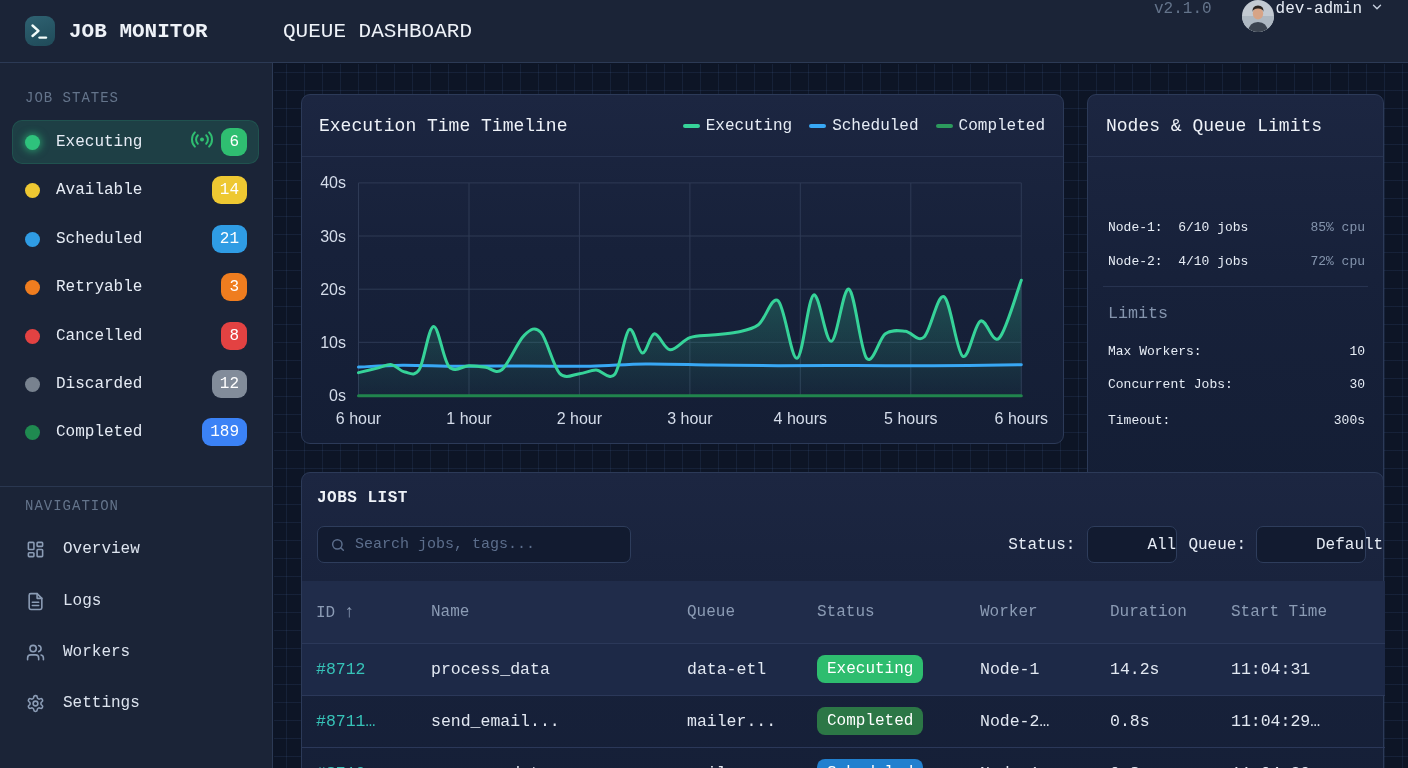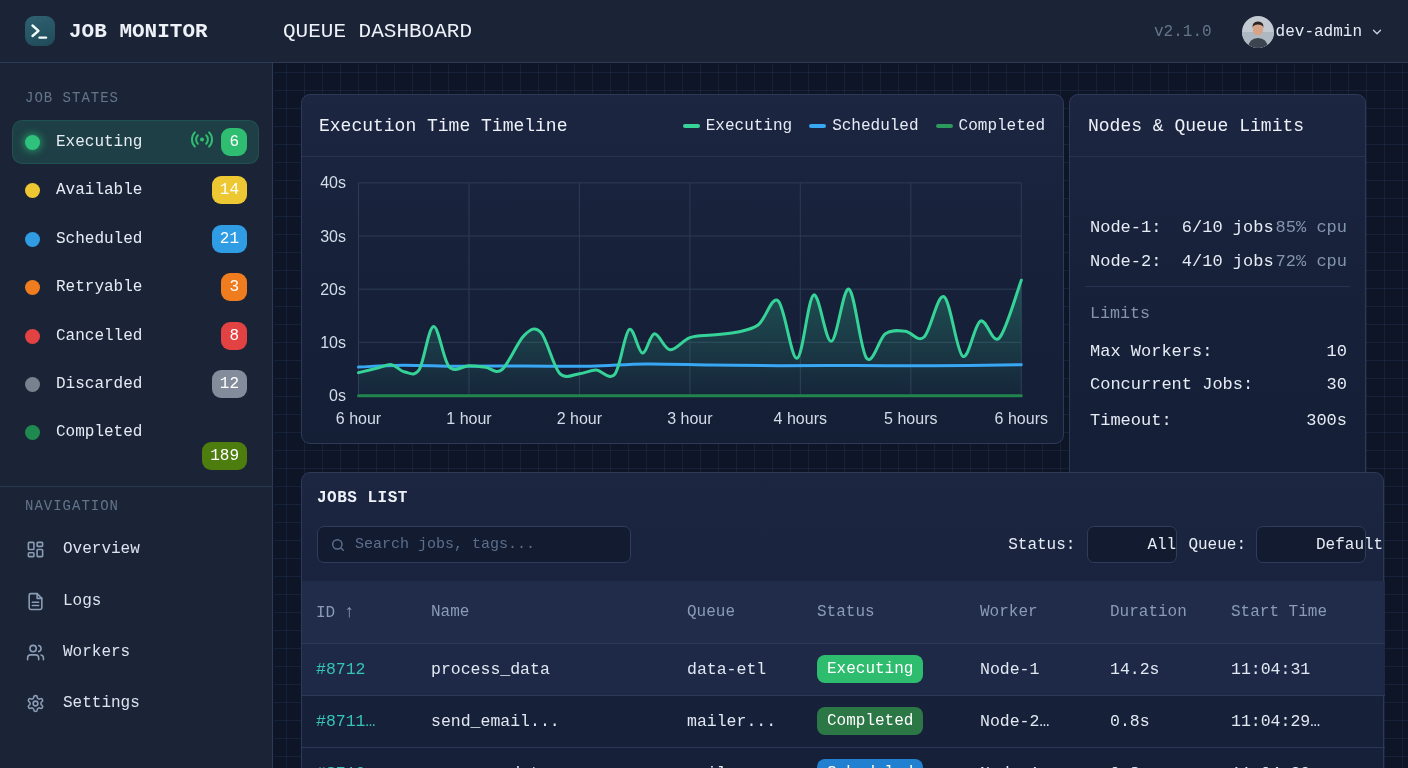--- a/index.html
+++ b/index.html
@@ -19,36 +19,36 @@
   .badge { position:absolute; right:12px; top:50%; transform:translateY(-50%);
     height:28px; line-height:28px; border-radius:9px; padding:0 8px; font-size:16px; color:#fff; text-align:center; }
   .liveicon { position:absolute; right:45px; top:50%; transform:translateY(-50%); }
   .nav-row { position:absolute; left:0; width:273px; height:40px; display:flex; align-items:center; padding-left:26px; }
   .nav-row svg { stroke:#8b9cb5; }
   .ntext { color:#dde4ef; font-size:16px; margin-left:18px; }
   .divider { position:absolute; left:0; width:273px; height:1px; background:#2a3750; }
   .header { position:absolute; left:260px; top:0; right:0; height:63px; background:#1b2437;
     border-bottom:1px solid #2c3a55; }
   .htitle { position:absolute; left:23px; top:50%; transform:translateY(-50%); color:#eef2f8; font-size:21px; }
-  .hright { position:absolute; right:24px; top:0; height:63px; display:flex; align-items:center; }
+  .hright { position:absolute; right:24px; top:0; height:63px; display:flex; align-items:flex-start; }
   .ver { color:#64748b; font-size:16px; }
   .uname { color:#e6ecf5; font-size:16px; margin-left:2px; }
   .main { position:absolute; left:274px; top:64px; right:0; bottom:0; overflow:hidden;
     background-color:#0d1526;
     background-image:linear-gradient(rgba(86,120,180,0.13) 1px, transparent 1px),
       linear-gradient(90deg, rgba(86,120,180,0.13) 1px, transparent 1px);
     background-size:18px 18px; background-position:12px 8px; }
   .card { position:absolute; background:linear-gradient(180deg,#1c2641 0%,#17213a 45%,#141e35 100%); border:1px solid #2c3a58; border-radius:9px; }
   .cardhead { height:62px; border-bottom:1px solid #273350; display:flex; align-items:center; }
   .ctitle { color:#eef2f8; font-size:18px; margin-left:17px; }
   .legend { position:absolute; right:18px; top:0; height:62px; display:flex; align-items:center; }
   .ldash { width:17px; height:4px; border-radius:2px; }
   .ltext { color:#e6ecf5; font-size:16px; margin-left:6px; }
   .nq-sec { color:#8494ad; font-size:16.7px; line-height:20px; }
-  .nq-row { display:flex; color:#e6ecf5; font-size:17px; line-height:20px; }
+  .nq-row { display:flex; color:#e6ecf5; font-size:13px; line-height:20px; }
   .gray { color:#8494ad; }
   .jl-title { color:#eef2f8; font-size:16px; font-weight:bold; letter-spacing:0.5px; }
   .search { position:absolute; left:15px; top:53px; width:314px; height:37px; border:1px solid #2e3d5c;
     border-radius:7px; background:#121b30; display:flex; align-items:center; }
   .search span { color:#5c6e8c; font-size:15px; margin-left:9px; }
   .filters { position:absolute; right:17px; top:53px; height:37px; display:flex; align-items:center; }
   .flabel { color:#e6ecf5; font-size:16px; }
   .fbox { height:37px; border:1px solid #2e3d5c; border-radius:7px; background:#121b30;
     display:flex; align-items:center; color:#e6ecf5; font-size:16px;padding-left:48px; }
   table { border-collapse:collapse; width:1083px; table-layout:fixed; }
@@ -111,21 +111,21 @@
         <span class="badge" style="background:#e34242;">8</span>
       </div>
     <div class="srow" style="top:242px;">
         <span class="dot" style="background:#78828f;"></span>
         <span class="stext">Discarded</span>
         <span class="badge" style="background:#828c9a;">12</span>
       </div>
     <div class="srow" style="top:290px;">
         <span class="dot" style="background:#1f8a50;"></span>
         <span class="stext">Completed</span>
-        <span class="badge" style="background:#4d7c0f;margin-top:24px;">189</span>
+        <span class="badge" style="background:#3b82f6;">189</span>
       </div>
   </div>
   <div class="divider" style="top:486px;"></div>
   <div class="side-label" style="position:absolute; top:498px; left:0;">NAVIGATION</div>
   <div class="nav-row" style="top:529px;">
       <svg width="19" height="19" viewBox="0 0 24 24" fill="none" stroke-width="2" stroke-linecap="round" stroke-linejoin="round">
         <rect x="3" y="3" width="7" height="9" rx="1"></rect>
         <rect x="14" y="3" width="7" height="5" rx="1"></rect>
         <rect x="14" y="12" width="7" height="9" rx="1"></rect>
         <rect x="3" y="16" width="7" height="5" rx="1"></rect>
@@ -227,21 +227,21 @@
       <text x="56.5" y="328" text-anchor="middle" font-family="Liberation Sans, sans-serif" font-size="16" fill="#d4dcea">6 hour</text>
       <text x="167.0" y="328" text-anchor="middle" font-family="Liberation Sans, sans-serif" font-size="16" fill="#d4dcea">1 hour</text>
       <text x="277.4" y="328" text-anchor="middle" font-family="Liberation Sans, sans-serif" font-size="16" fill="#d4dcea">2 hour</text>
       <text x="387.9" y="328" text-anchor="middle" font-family="Liberation Sans, sans-serif" font-size="16" fill="#d4dcea">3 hour</text>
       <text x="498.3" y="328" text-anchor="middle" font-family="Liberation Sans, sans-serif" font-size="16" fill="#d4dcea">4 hours</text>
       <text x="608.8" y="328" text-anchor="middle" font-family="Liberation Sans, sans-serif" font-size="16" fill="#d4dcea">5 hours</text>
       <text x="719.3" y="328" text-anchor="middle" font-family="Liberation Sans, sans-serif" font-size="16" fill="#d4dcea">6 hours</text>
       </g>
     </svg>
   </div>
-  <div class="card" style="left:795px; top:30px; width:297px; height:404px;">
+  <div class="card" style="left:813px; top:30px; width:297px; height:404px;">
     <div class="cardhead">
         <span class="ctitle" style="margin-left:18px;">Nodes &amp; Queue Limits</span>
       </div>
     <div class="nq-row" style="position:absolute; left:20px; right:18px; top:123px;">
         <span>Node-1:&nbsp;&nbsp;6/10 jobs</span>
         <span class="gray" style="margin-left:auto;">85% cpu</span>
       </div>
     <div class="nq-row" style="position:absolute; left:20px; right:18px; top:157px;">
         <span>Node-2:&nbsp;&nbsp;4/10 jobs</span>
         <span class="gray" style="margin-left:auto;">72% cpu</span>

